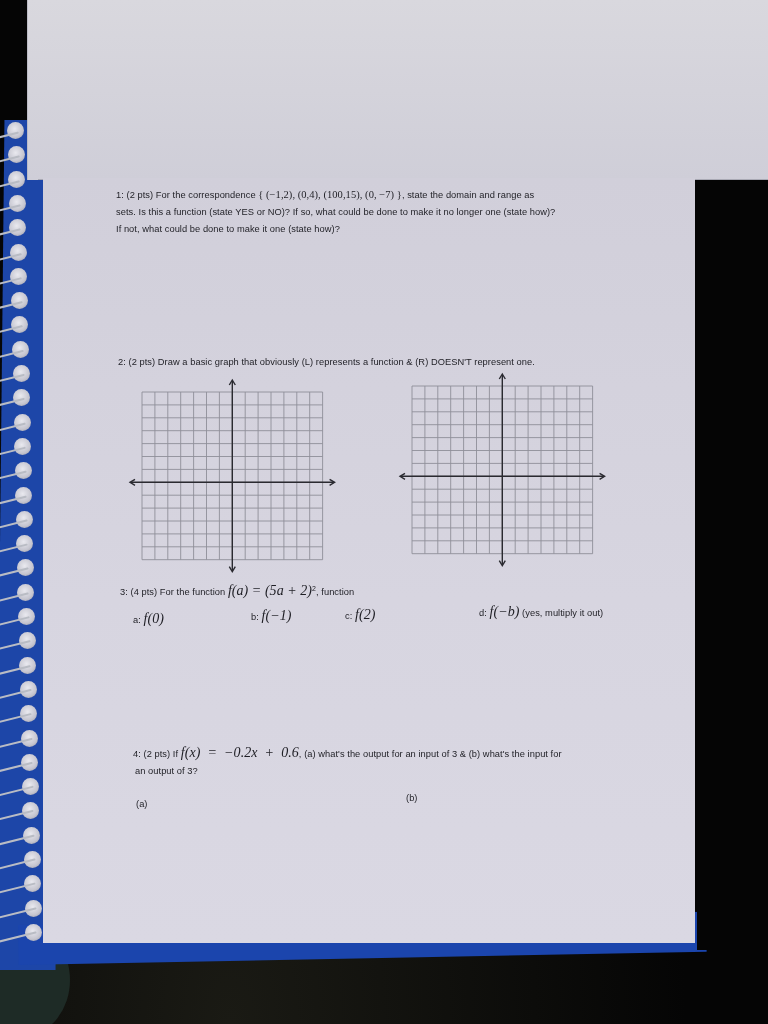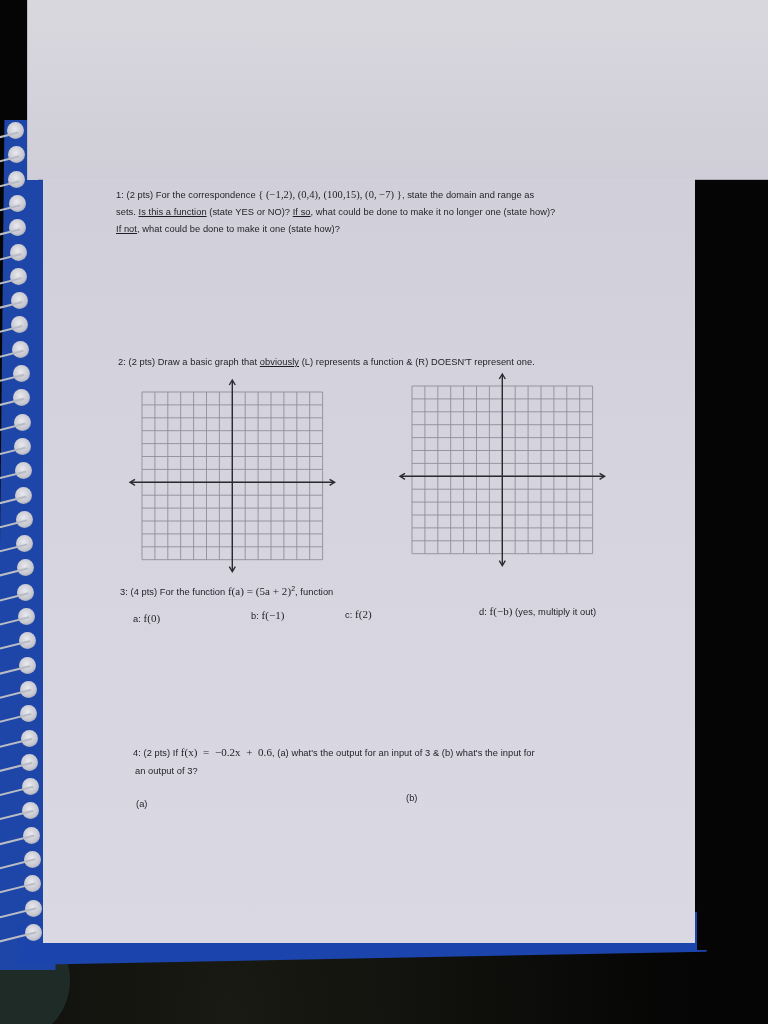--- a/index.html
+++ b/index.html
@@ -8,22 +8,22 @@
   .green-disc { position:absolute; left:-20px; top:925px; width:90px; height:110px; border-radius:50%; background:#1e2b26; }
   .blue-back { position:absolute; left:0; top:120px; width:60px; height:850px; background:#1d46a8; transform:skewX(-0.6deg); }
   .blue-bottom { position:absolute; left:18px; top:925px; width:688px; height:40px; background:#1b45ad; transform:rotate(-1.1deg); transform-origin:left top; }
   .spiral-hole { position:absolute; width:17px; height:17px; border-radius:50%; background:radial-gradient(circle at 45% 40%, #e9e9ef 0%, #c5c5cf 60%, #8a8a98 100%); }
   .spiral-wire { position:absolute; height:2px; background:#b9bcc4; border-radius:1px; transform:rotate(-14deg); }
   .top-sheet { position:absolute; left:27px; top:0; width:741px; height:180px; background:linear-gradient(180deg,#d9d8de 0%,#cfced8 100%); border-left:1px solid #bcbcc6; }
   .top-sheet .crease { position:absolute; left:10px; right:0; bottom:0; height:1px; background:#a9a9b4; }
   .main-sheet { position:absolute; left:43px; top:178px; width:652px; height:765px; background:linear-gradient(180deg,#d1cfda 0%,#d7d5e0 55%,#dad8e3 100%); }
   .right-dark { position:absolute; left:697px; top:180px; width:71px; height:770px; background:#050505; }
   .q { position:absolute; color:#1e1e24; font-size:9.3px; line-height:17px; letter-spacing:0.05px; white-space:nowrap; }
-  .u { text-decoration:underline; }
-  .m { font-family:"Liberation Serif", serif; font-size:11px; }
+  .u { }
+  .m { font-family:"Liberation Serif", serif; font-style:italic; font-size:14px; }
   .mr { font-family:"Liberation Serif", serif; font-size:10.5px; }
   .grid { position:absolute; }
   .grid svg { display:block; }
 </style>
 </head>
 <body>
 
 <div class="dark-bg"></div>
 <div class="green-disc"></div>
 <div class="blue-back"></div>

